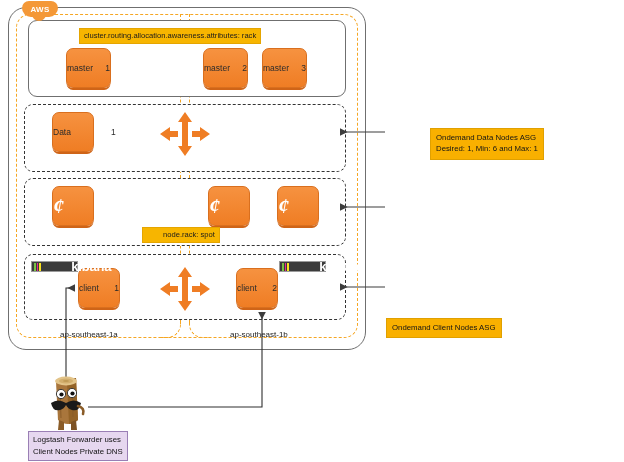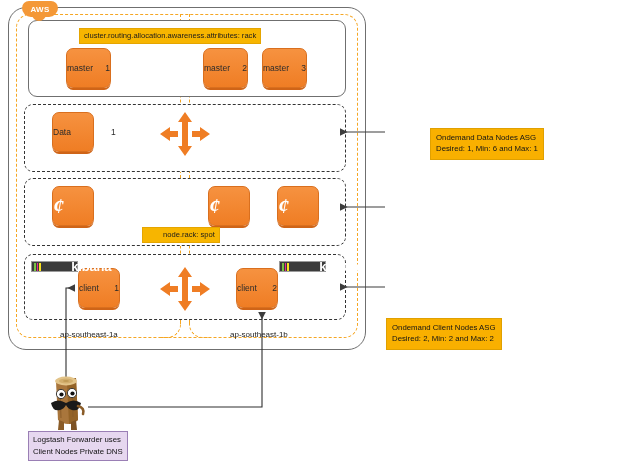--- a/index.html
+++ b/index.html
@@ -296,21 +296,20 @@
   <div class="abs az-name" style="left:230px; top:330px;">ap-southeast-1b</div>
 
   <div class="abs callout" style="left:386px; top:128px;margin-left:44px;">
     <div>Ondemand Data Nodes ASG</div>
     <div>Desired: 1, Min: 6 and Max: 1</div>
   </div>
 
 
   <div class="abs callout" style="left:386px; top:270px;margin-top:48px;">
     <div>Ondemand Client Nodes ASG</div>
-    <div>Desired: 2,  Min: 2 and Max: 2</div>
   </div>
 
   <svg class="abs" style="left:0; top:0; width:624px; height:462px; z-index:2;" viewBox="0 0 624 462">
     <defs>
       <marker id="ah" markerWidth="7" markerHeight="7" refX="6" refY="3.5" orient="auto">
         <path d="M7,0 L7,7 L0,3.5 Z" fill="#3d3d3d"></path>
       </marker>
     </defs>
 
     <line x1="385" y1="132" x2="341" y2="132" stroke="#3d3d3d" stroke-width="1.1" marker-end="url(#ah)"></line>

